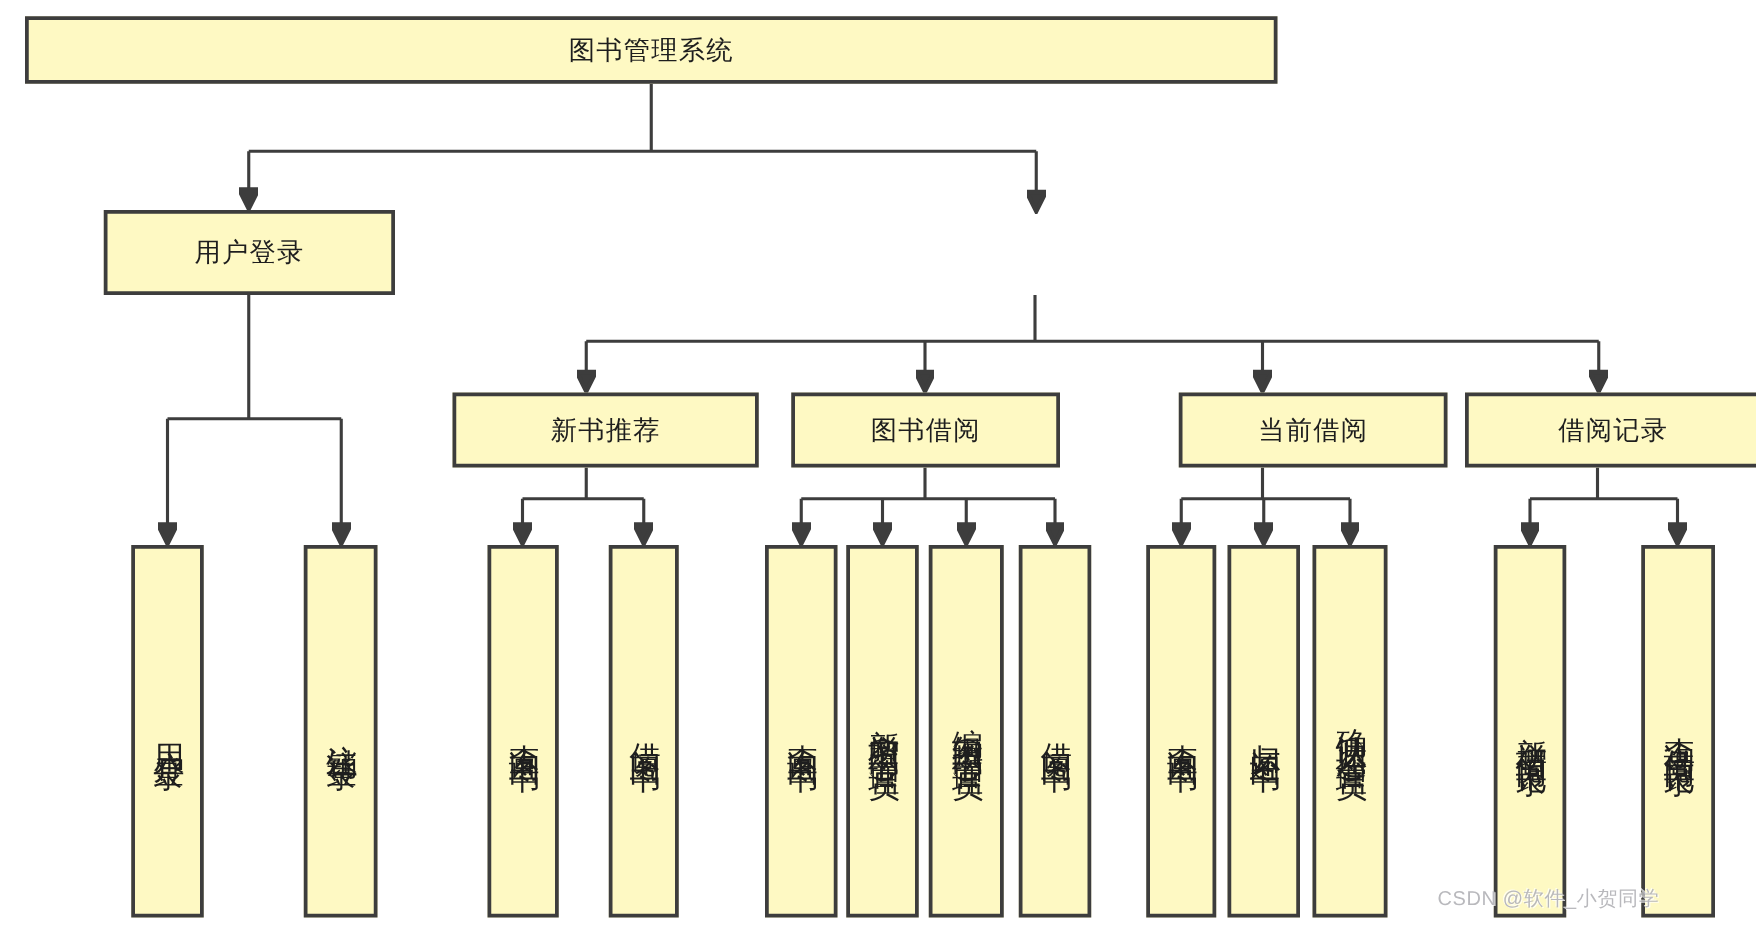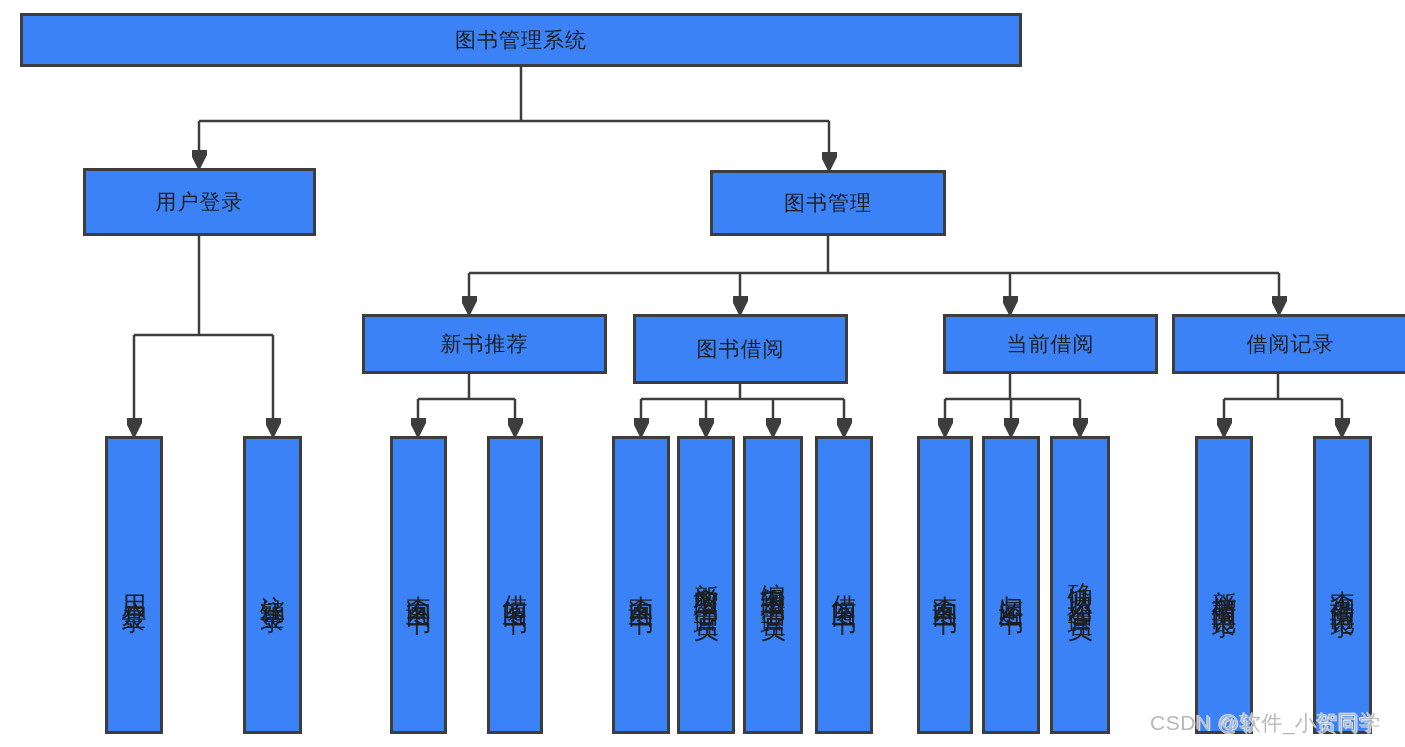--- a/index.html
+++ b/index.html
@@ -22,37 +22,37 @@
     z-index:1;
   }
   svg.connectors path, svg.connectors line{
     stroke:var(--border);stroke-width:2.5;fill:none;
   }
   svg.connectors .ah{fill:var(--border);}
   .node{
     position:absolute;
     box-sizing:border-box;
     border:3px solid var(--border);
-    background:#3b82f6;
+    background:#fef9c3;
     display:flex;align-items:center;justify-content:center;
     z-index:2;
     text-align:center;
   }
   .h-node{font-size:21px;letter-spacing:1px;}
   .root-node{font-size:21px;letter-spacing:1px;}
   .v-node{
     writing-mode:vertical-rl;
     font-size:25px;
     letter-spacing:5px;
     line-height:1;
   }
   .watermark{
     position:absolute;
     left:1150px;top:709px;
-    font-size:21px;
+    font-size:16px;
     color:var(--watermark);
     z-index:5;
     white-space:nowrap;
     letter-spacing:0.5px;
     text-shadow:1px 1px 0 rgba(255,255,255,.75), -1px -1px 0 rgba(255,255,255,.75);
     text-align:center;
   }
 </style>
 </head>
 <body>
@@ -117,24 +117,23 @@
       <path d="M1278,374 V399"></path>
       <path d="M1224,399 H1342"></path>
       <path d="M1224,399 V434" marker-end="url(#arrow)"></path>
       <path d="M1342,399 V434" marker-end="url(#arrow)"></path>
     </g>
   </svg>
 
   <div class="node root-node" style="left:20px;top:13px;width:1002px;height:54px;">图书管理系统</div>
 
   <div class="node h-node" style="left:83px;top:168px;width:233px;height:68px;">用户登录</div>
-  <div class="node h-node" style="left:710px;top:170px;width:236px;height:66px;">图书管理</div>
 
   <div class="node h-node" style="left:362px;top:314px;width:245px;height:60px;">新书推荐</div>
-  <div class="node h-node" style="left:633px;top:314px;width:215px;height:70px;">图书借阅</div>
+  <div class="node h-node" style="left:633px;top:314px;width:215px;height:60px;">图书借阅</div>
   <div class="node h-node" style="left:903px;top:314px;width:215px;height:60px;margin-left:40px;">当前借阅</div>
   <div class="node h-node" style="left:1172px;top:314px;width:237px;height:60px;">借阅记录</div>
 
   <div class="node v-node" style="left:105px;top:436px;width:58px;height:298px;">用户登录</div>
   <div class="node v-node" style="left:243px;top:436px;width:59px;height:298px;">注销登录</div>
 
   <div class="node v-node" style="left:390px;top:436px;width:57px;height:298px;">查询图书</div>
   <div class="node v-node" style="left:487px;top:436px;width:56px;height:298px;">借阅图书</div>
 
   <div class="node v-node" style="left:612px;top:436px;width:58px;height:298px;">查询图书</div>

